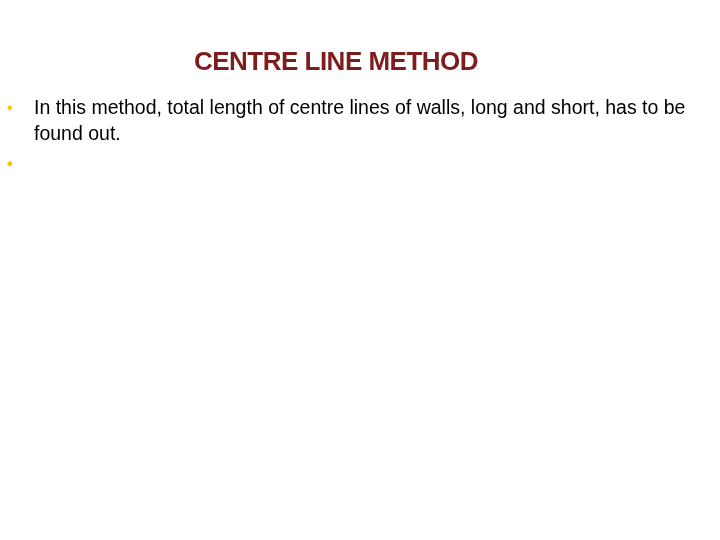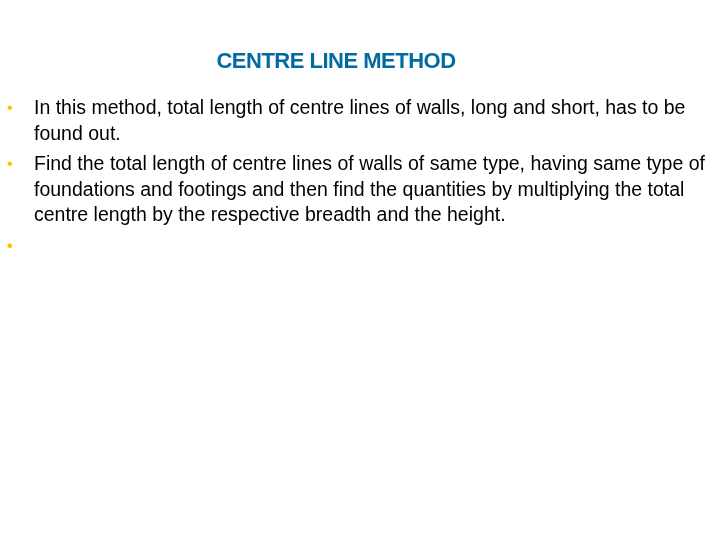--- a/index.html
+++ b/index.html
@@ -2,41 +2,40 @@
 <html><head>
   <meta charset="utf-8">
   <style>
     html, body { margin: 0; padding: 0; }
     body {
       width: 720px; height: 540px; background: #ffffff; overflow: hidden;
       position: relative; font-family: "Liberation Sans", sans-serif;
     }
     .title {
       position: absolute; left: 0; width: 672px; top: 44px;
-      text-align: center; color: #0369a1; font-size: 22px; font-weight: bold;
+      text-align: center; color: #7f1d1d; font-size: 26px; font-weight: bold;
       letter-spacing: -0.5px; line-height: 34px;
     }
     .bullets { position: absolute; left: 0; top: 95px; width: 720px; margin: 0; padding: 0; list-style: none; }
     .bullet { position: relative; padding-left: 34px; padding-right: 14px; color: #000; font-size: 19.5px; line-height: 25.5px; margin-bottom: 5px; }
     .bullet .dot { position: absolute; left: 7px; top: 0; color: #FFC000; font-size: 16px; }
     .bullet.cond { font-size: 19.5px; letter-spacing: -0.6px; word-spacing: -0.5px; }
   </style>
 </head>
 <body>
 
 <div class="title">CENTRE LINE METHOD</div>
 
 <ul class="bullets">
   <li class="bullet">
     <span class="dot">•</span>
     <span>In this method, total length of centre lines of walls, long and short, has to be found out.</span>
   </li>
   <li class="bullet">
     <span class="dot">•</span>
-    <span>Find the total length of centre lines of walls of same type, having same type of foundations and footings and then find the quantities by multiplying the total centre length by the respective breadth and the height.</span>
   </li>
   <li class="bullet cond">
     <span class="dot">•</span>
   </li>
   <li class="bullet cond">
     <span class="dot">•</span>
   </li>
 </ul>
 
 </body></html>

